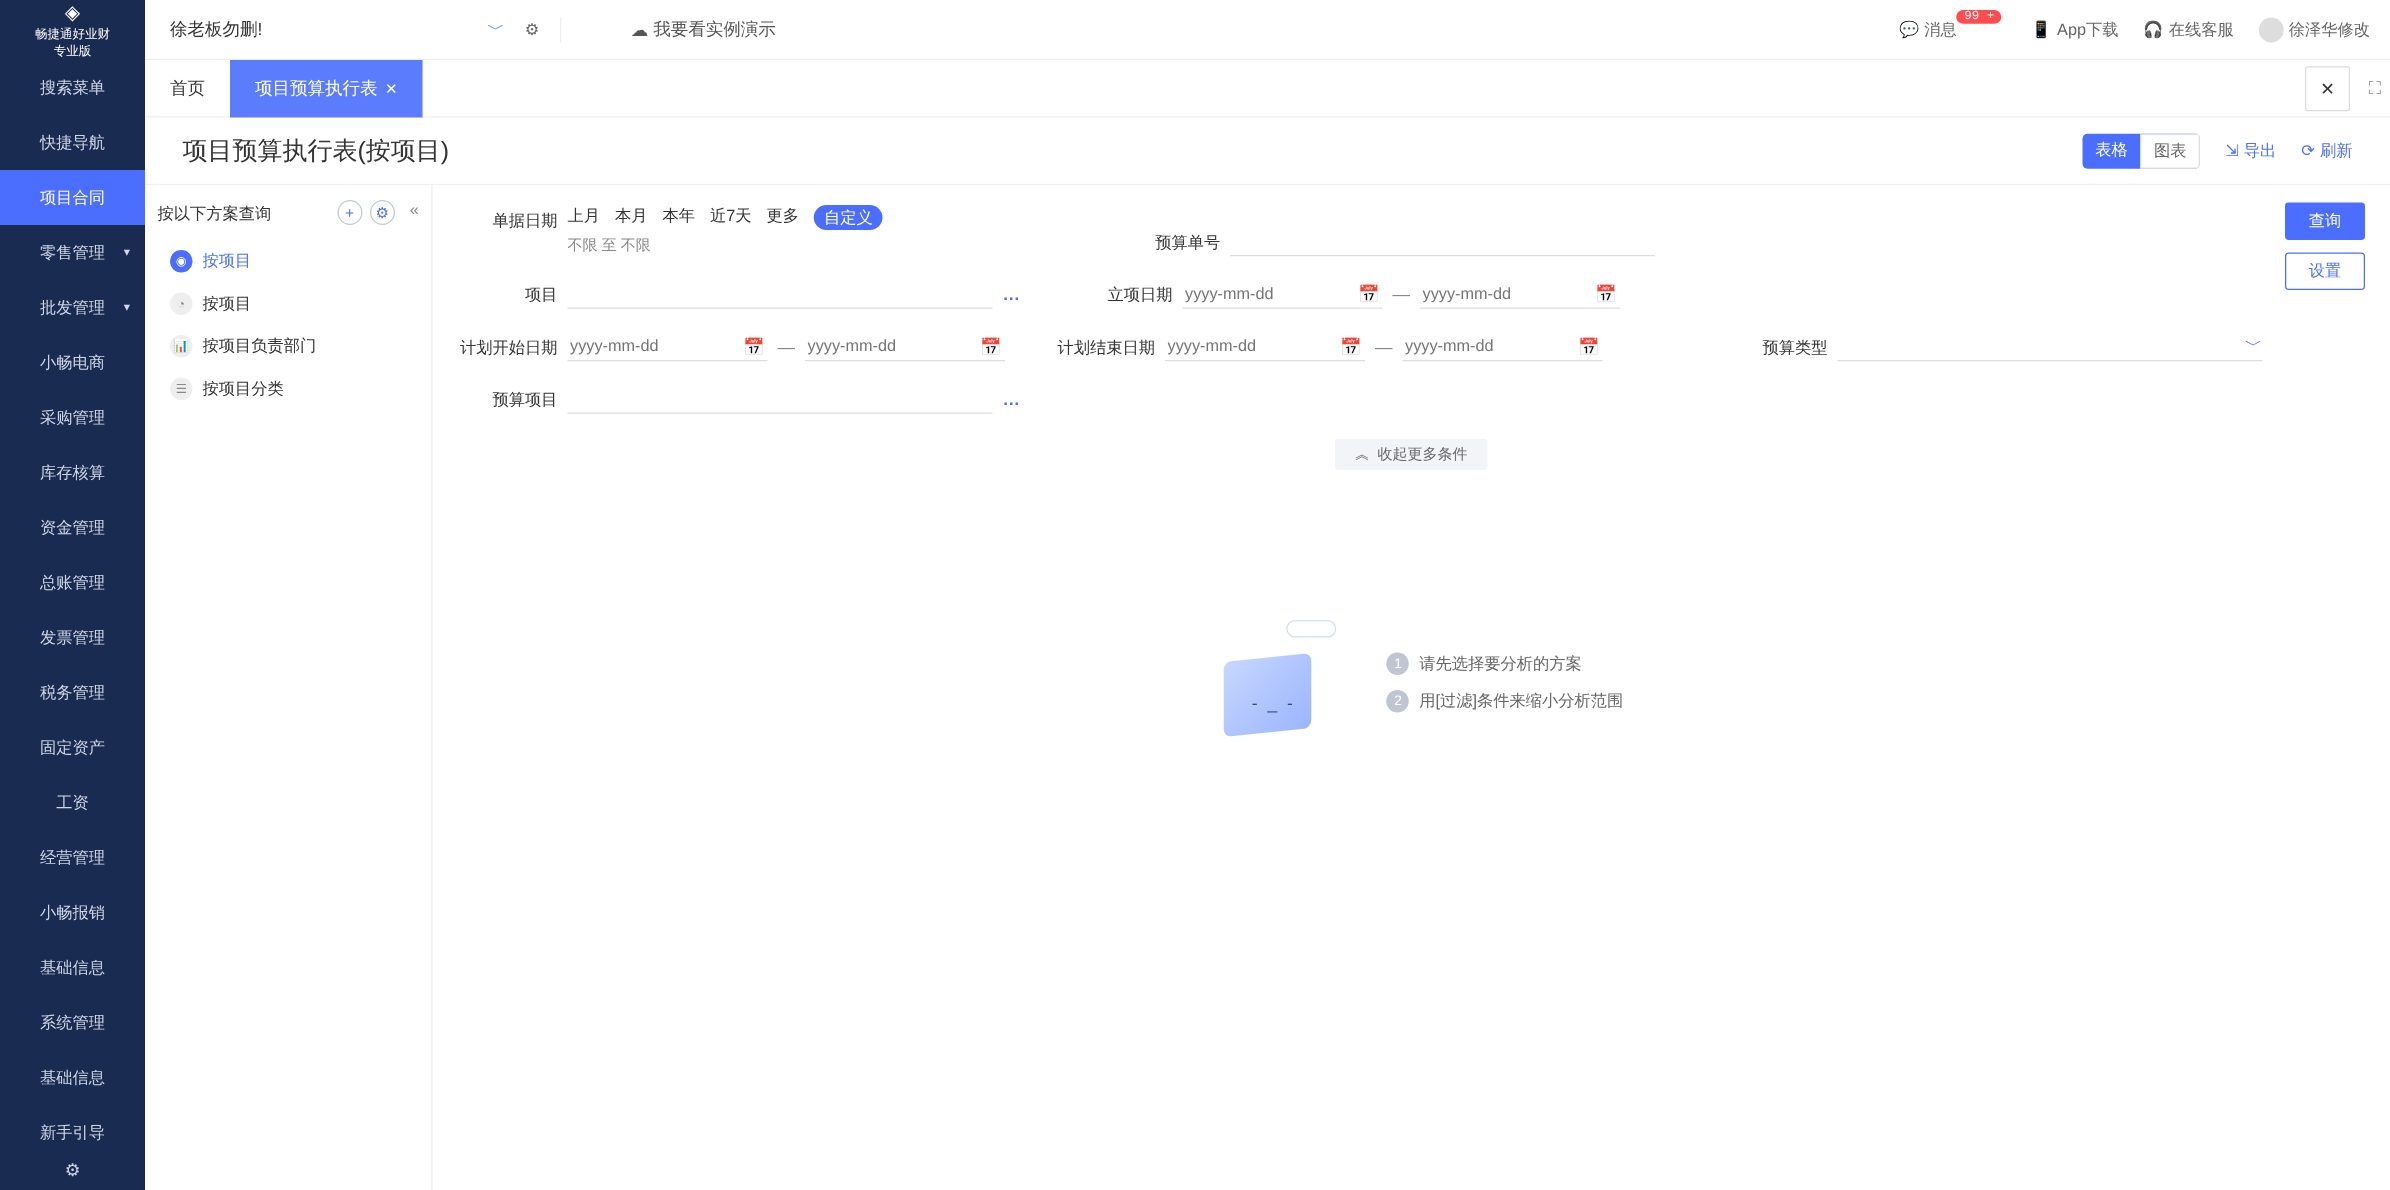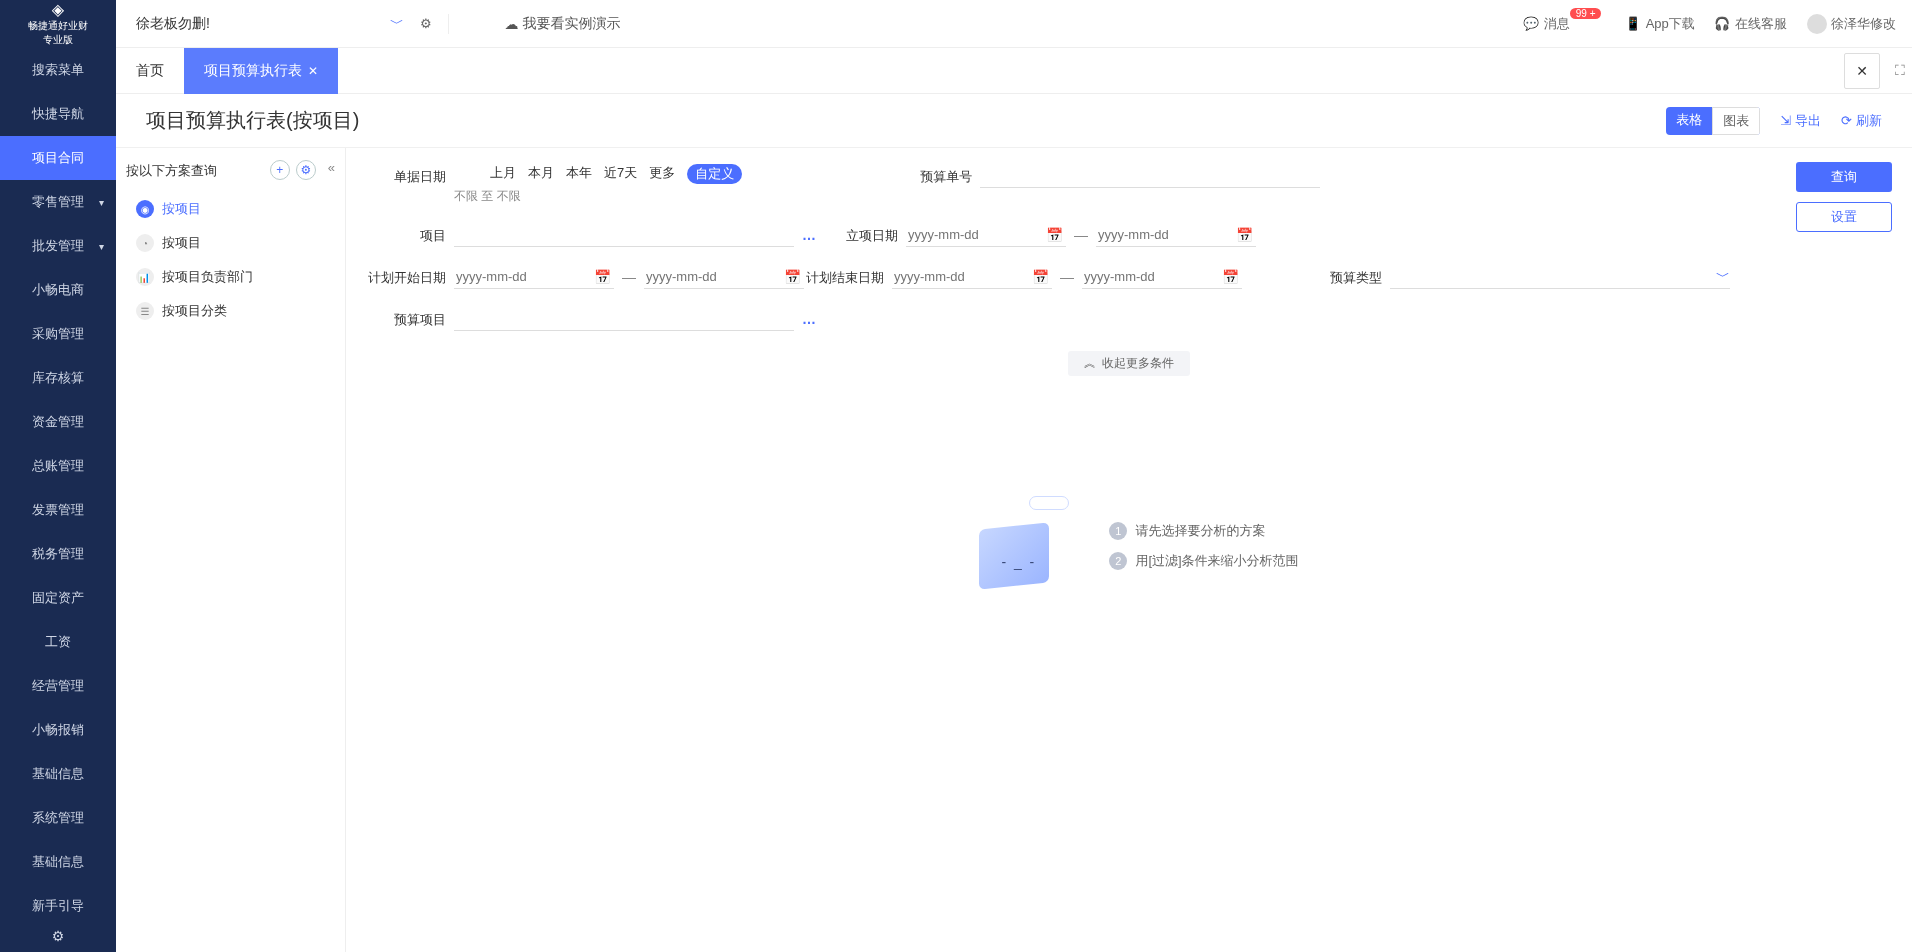--- a/index.html
+++ b/index.html
@@ -7,21 +7,21 @@
 
 
 .top-header { height: 48px; border-bottom: 1px solid #eee; display: flex; align-items: center; padding: 0 16px 0 0; }
 .logo-area { width: 116px; height: 48px; background: #1a2b52; color: #fff; display: flex; flex-direction: column; align-items: center; justify-content: center; font-size: 10px; }
 .logo-area .logo-icon { font-size: 16px; }
 .tenant-select { margin-left: 20px; display: flex; align-items: center; gap: 10px; color: #333; }
 .tenant-select .chev { color: #5b7cfd; }
 .top-header .spacer { flex: 1; }
 .hdr-link { display: flex; align-items: center; gap: 4px; margin-left: 20px; color: #666; font-size: 13px; cursor: pointer; }
 .demo-link { margin-left: 40px; color: #555; display: flex; align-items: center; gap: 4px; }
-.badge { background: #ff4d4f; color: #fff; border-radius: 10px; padding: 0 6px; font-size: 10px; position: relative; top: -10px; left: -4px; }
+.badge { background: #ff4d4f; color: #fff; border-radius: 10px; padding: 0 6px; font-size: 10px; position: relative; top: -10px; left: -4px; font-family: Liberation Mono, monospace; }
 
 
 .sidebar { position: absolute; top: 48px; left: 0; width: 116px; bottom: 0; background: #1a2b52; color: #cfd6e5; overflow-y: auto; }
 .sidebar-item { height: 44px; display: flex; align-items: center; justify-content: center; font-size: 13px; cursor: pointer; position: relative; }
 .sidebar-item.active { background: #4b6eff; color: #fff; }
 .sidebar-item .sub-arrow { position: absolute; right: 12px; font-size: 10px; }
 .sidebar-gear { position: absolute; bottom: 8px; left: 0; right: 0; text-align: center; color: #cfd6e5; }
 
 
 .tabs-row { position: absolute; top: 48px; left: 116px; right: 0; height: 46px; border-bottom: 1px solid #eee; display: flex; align-items: center; }
@@ -49,39 +49,39 @@
 .scheme-header .icons { margin-left: auto; display: flex; gap: 6px; }
 .scheme-header .icon-btn { width: 20px; height: 20px; border: 1px solid #bcc; border-radius: 50%; display: flex; align-items: center; justify-content: center; color: #4b6eff; font-size: 12px; cursor: pointer; }
 .scheme-header .collapse { color: #888; cursor: pointer; margin-left: 6px; }
 .scheme-item { display: flex; align-items: center; gap: 8px; padding: 8px 10px; font-size: 13px; cursor: pointer; border-radius: 4px; }
 .scheme-item.active { color: #4b6eff; }
 .scheme-item .sicon { width: 18px; height: 18px; border-radius: 50%; display: flex; align-items: center; justify-content: center; font-size: 10px; background: #eee; color: #888; }
 .scheme-item.active .sicon { background: #4b6eff; color: #fff; }
 
 
 .filter-panel { flex: 1; padding: 16px 20px 0 20px; position: relative; }
-.filter-row { display: flex; align-items: flex-start; margin-bottom: 18px; }
+.filter-row { display: flex; align-items: flex-end; margin-bottom: 18px; gap: 40px; }
 .filter-group { display: flex; align-items: flex-start; }
 .filter-label { width: 88px; text-align: right; font-size: 13px; color: #333; padding-top: 4px; padding-right: 8px; }
 .filter-control { display: flex; align-items: center; gap: 8px; }
-.quick-dates { display: flex; gap: 12px; font-size: 13px; margin-left: 36px; }
+.quick-dates { display: flex; gap: 12px; font-size: 13px; }
 .quick-dates span { cursor: pointer; }
 .quick-dates .qd-active { background: #4b6eff; color: #fff; border-radius: 10px; padding: 1px 8px; }
 .date-range-text { font-size: 12px; color: #888; margin-top: 4px; }
 .underline-input { border: none; border-bottom: 1px solid #ddd; outline: none; font-size: 13px; padding: 4px 2px; width: 160px; background: transparent; }
 .underline-input.wide { width: 340px; }
 .date-input-wrap { position: relative; display: inline-flex; align-items: center; }
 .date-input-wrap .cal-icon { position: absolute; right: 2px; color: #4b6eff; font-size: 14px; pointer-events: none; }
 .dash { color: #888; }
 .ellipsis-icon { color: #4b6eff; cursor: pointer; font-weight: bold; letter-spacing: 2px; }
 .select-arrow { color: #4b6eff; margin-left: auto; }
 
 .right-buttons { position: absolute; top: 14px; right: 20px; display: flex; flex-direction: column; gap: 10px; align-items: stretch; }
 .btn-primary { background: #4b6eff; color: #fff; border: none; padding: 6px 5px; border-radius: 3px; font-size: 13px; cursor: pointer; }
-.btn-outline { background: #fff; color: #4b6eff; border: 1px solid #4b6eff; padding: 5px 34px; border-radius: 3px; font-size: 13px; cursor: pointer; }
+.btn-outline { background: #fff; color: #4b6eff; border: 1px solid #4b6eff; padding: 5px 18px; border-radius: 3px; font-size: 13px; cursor: pointer; }
 
 .collapse-bar { margin-top: 20px; text-align: center; }
 .collapse-pill { display: inline-flex; align-items: center; gap: 6px; background: #f3f4f7; padding: 4px 16px; border-radius: 3px; font-size: 12px; color: #666; cursor: pointer; }
 
 
 .empty-state { margin-top: 120px; display: flex; align-items: center; justify-content: center; gap: 30px; }
 .empty-illus { width: 120px; height: 100px; position: relative; }
 .empty-illus .box { position: absolute; bottom: 10px; left: 20px; width: 70px; height: 60px; background: linear-gradient(135deg, #c7d7ff, #9bb5ff); border-radius: 6px; transform: skewY(-6deg); }
 .empty-illus .face { position: absolute; bottom: 26px; left: 42px; font-size: 14px; color: #3a4a7a; letter-spacing: 2px; }
 .empty-illus .cloud { position: absolute; top: 0; right: 10px; width: 40px; height: 14px; border: 1px solid #d0dcff; border-radius: 10px; }

